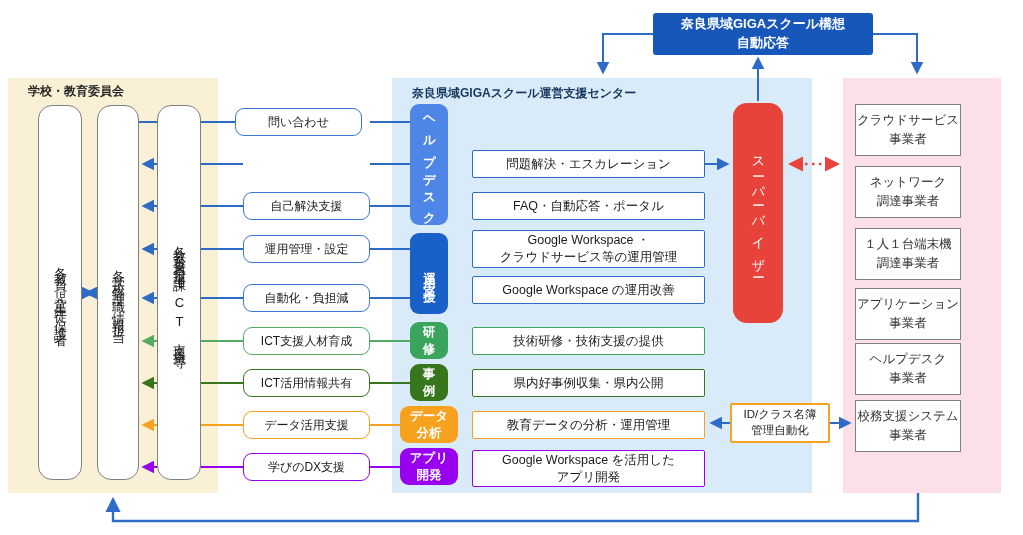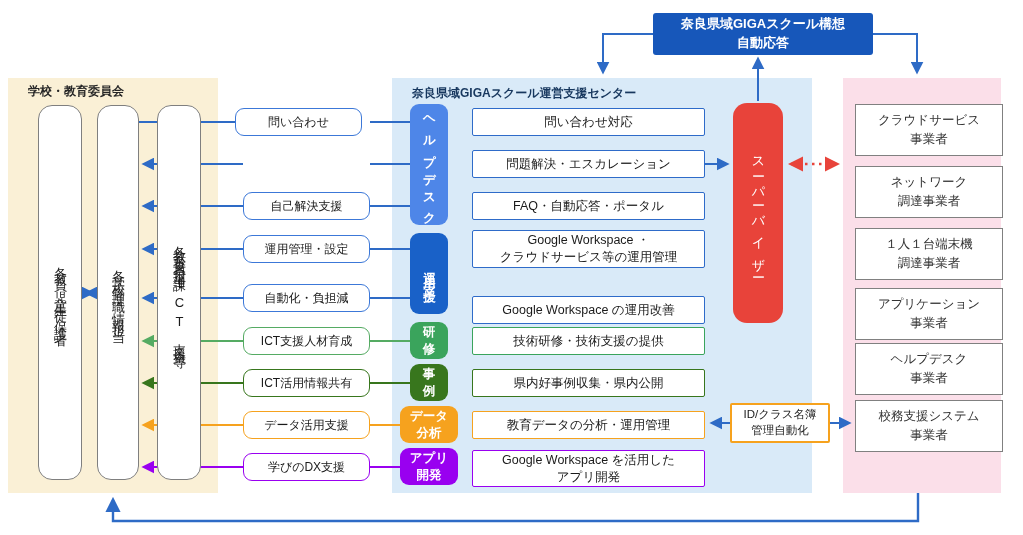--- a/index.html
+++ b/index.html
@@ -17,21 +17,21 @@
   .council{position:absolute;z-index:3;background:#1757BA;color:#fff;font-weight:bold;
            font-size:13px;display:flex;align-items:center;justify-content:center;
            text-align:center;border-radius:3px;line-height:1.45;}
   .group{border:1.5px solid #7f7f7f;border-radius:14px;font-size:13px;letter-spacing:6px;}
   .req{width:127px;height:28px;border-radius:9px;font-size:12px;border:1.6px solid #3C78D8;}
   .cat{position:absolute;z-index:2;color:#fff;font-weight:bold;font-size:12.5px;
        display:flex;align-items:center;justify-content:center;text-align:center;
        border-radius:9px;}
   .svc{left:472px;width:233px;height:28px;border:1.8px solid #2E6BC9;border-radius:2px;
        font-size:12.5px;}
-  .vendor{left:855px;width:148px;height:52px;border:1.5px solid #808080;
+  .vendor{left:855px;width:106px;height:52px;border:1.5px solid #808080;
           font-family:"Liberation Serif",serif;font-size:12.5px;line-height:1.5;
           color:#333;}
   .supervisor{left:733px;top:103px;width:50px;height:220px;background:#E8433A;
               border-radius:14px;color:#fff;font-size:13px;letter-spacing:7px;z-index:2;}
   .idbox{left:730px;top:403px;width:100px;height:40px;border:2px solid #F6A21E;
          font-size:11.5px;border-radius:2px;z-index:3;}
 </style>
 </head>
 <body>
 
@@ -125,26 +125,25 @@
   <div class="cat vtext" style="left:410px;top:233px;width:38px;height:81px;background:#1961C8;letter-spacing:6px;">運用支援</div>
   <div class="cat ml" style="left:410px;top:322px;width:38px;height:37px;background:#3AA45C;">研
 修</div>
   <div class="cat ml" style="left:410px;top:364px;width:38px;height:37px;background:#38761D;">事
 例</div>
   <div class="cat ml" style="left:400px;top:406px;width:58px;height:37px;background:#F6A21E;">データ
 分析</div>
   <div class="cat ml" style="left:400px;top:448px;width:58px;height:37px;background:#9900F0;">アプリ
 開発</div>
 
-  <div class="box svc" style="top:108px;">問い合わせ対応</div>
   <div class="box svc" style="top:150px;">問題解決・エスカレーション</div>
   <div class="box svc" style="top:192px;">FAQ・自動応答・ポータル</div>
   <div class="box svc ml" style="top:230px;height:38px;">Google Workspace ・
 クラウドサービス等の運用管理</div>
-  <div class="box svc" style="top:296px;">Google Workspace の運用改善</div>
+  <div class="box svc" style="top:276px;">Google Workspace の運用改善</div>
   <div class="box svc" style="top:327px;border-color:#3AA45C;">技術研修・技術支援の提供</div>
   <div class="box svc" style="top:369px;border-color:#38761D;">県内好事例収集・県内公開</div>
   <div class="box svc" style="top:411px;border-color:#F6A21E;">教育データの分析・運用管理</div>
   <div class="box svc ml" style="top:450px;height:37px;border-color:#9900F0;">Google Workspace を活用した
 アプリ開発</div>
 
   <div class="box supervisor vtext">スーパーバイザー</div>
 
   <div class="box vendor ml" style="top:104px;">クラウドサービス
 事業者</div>

